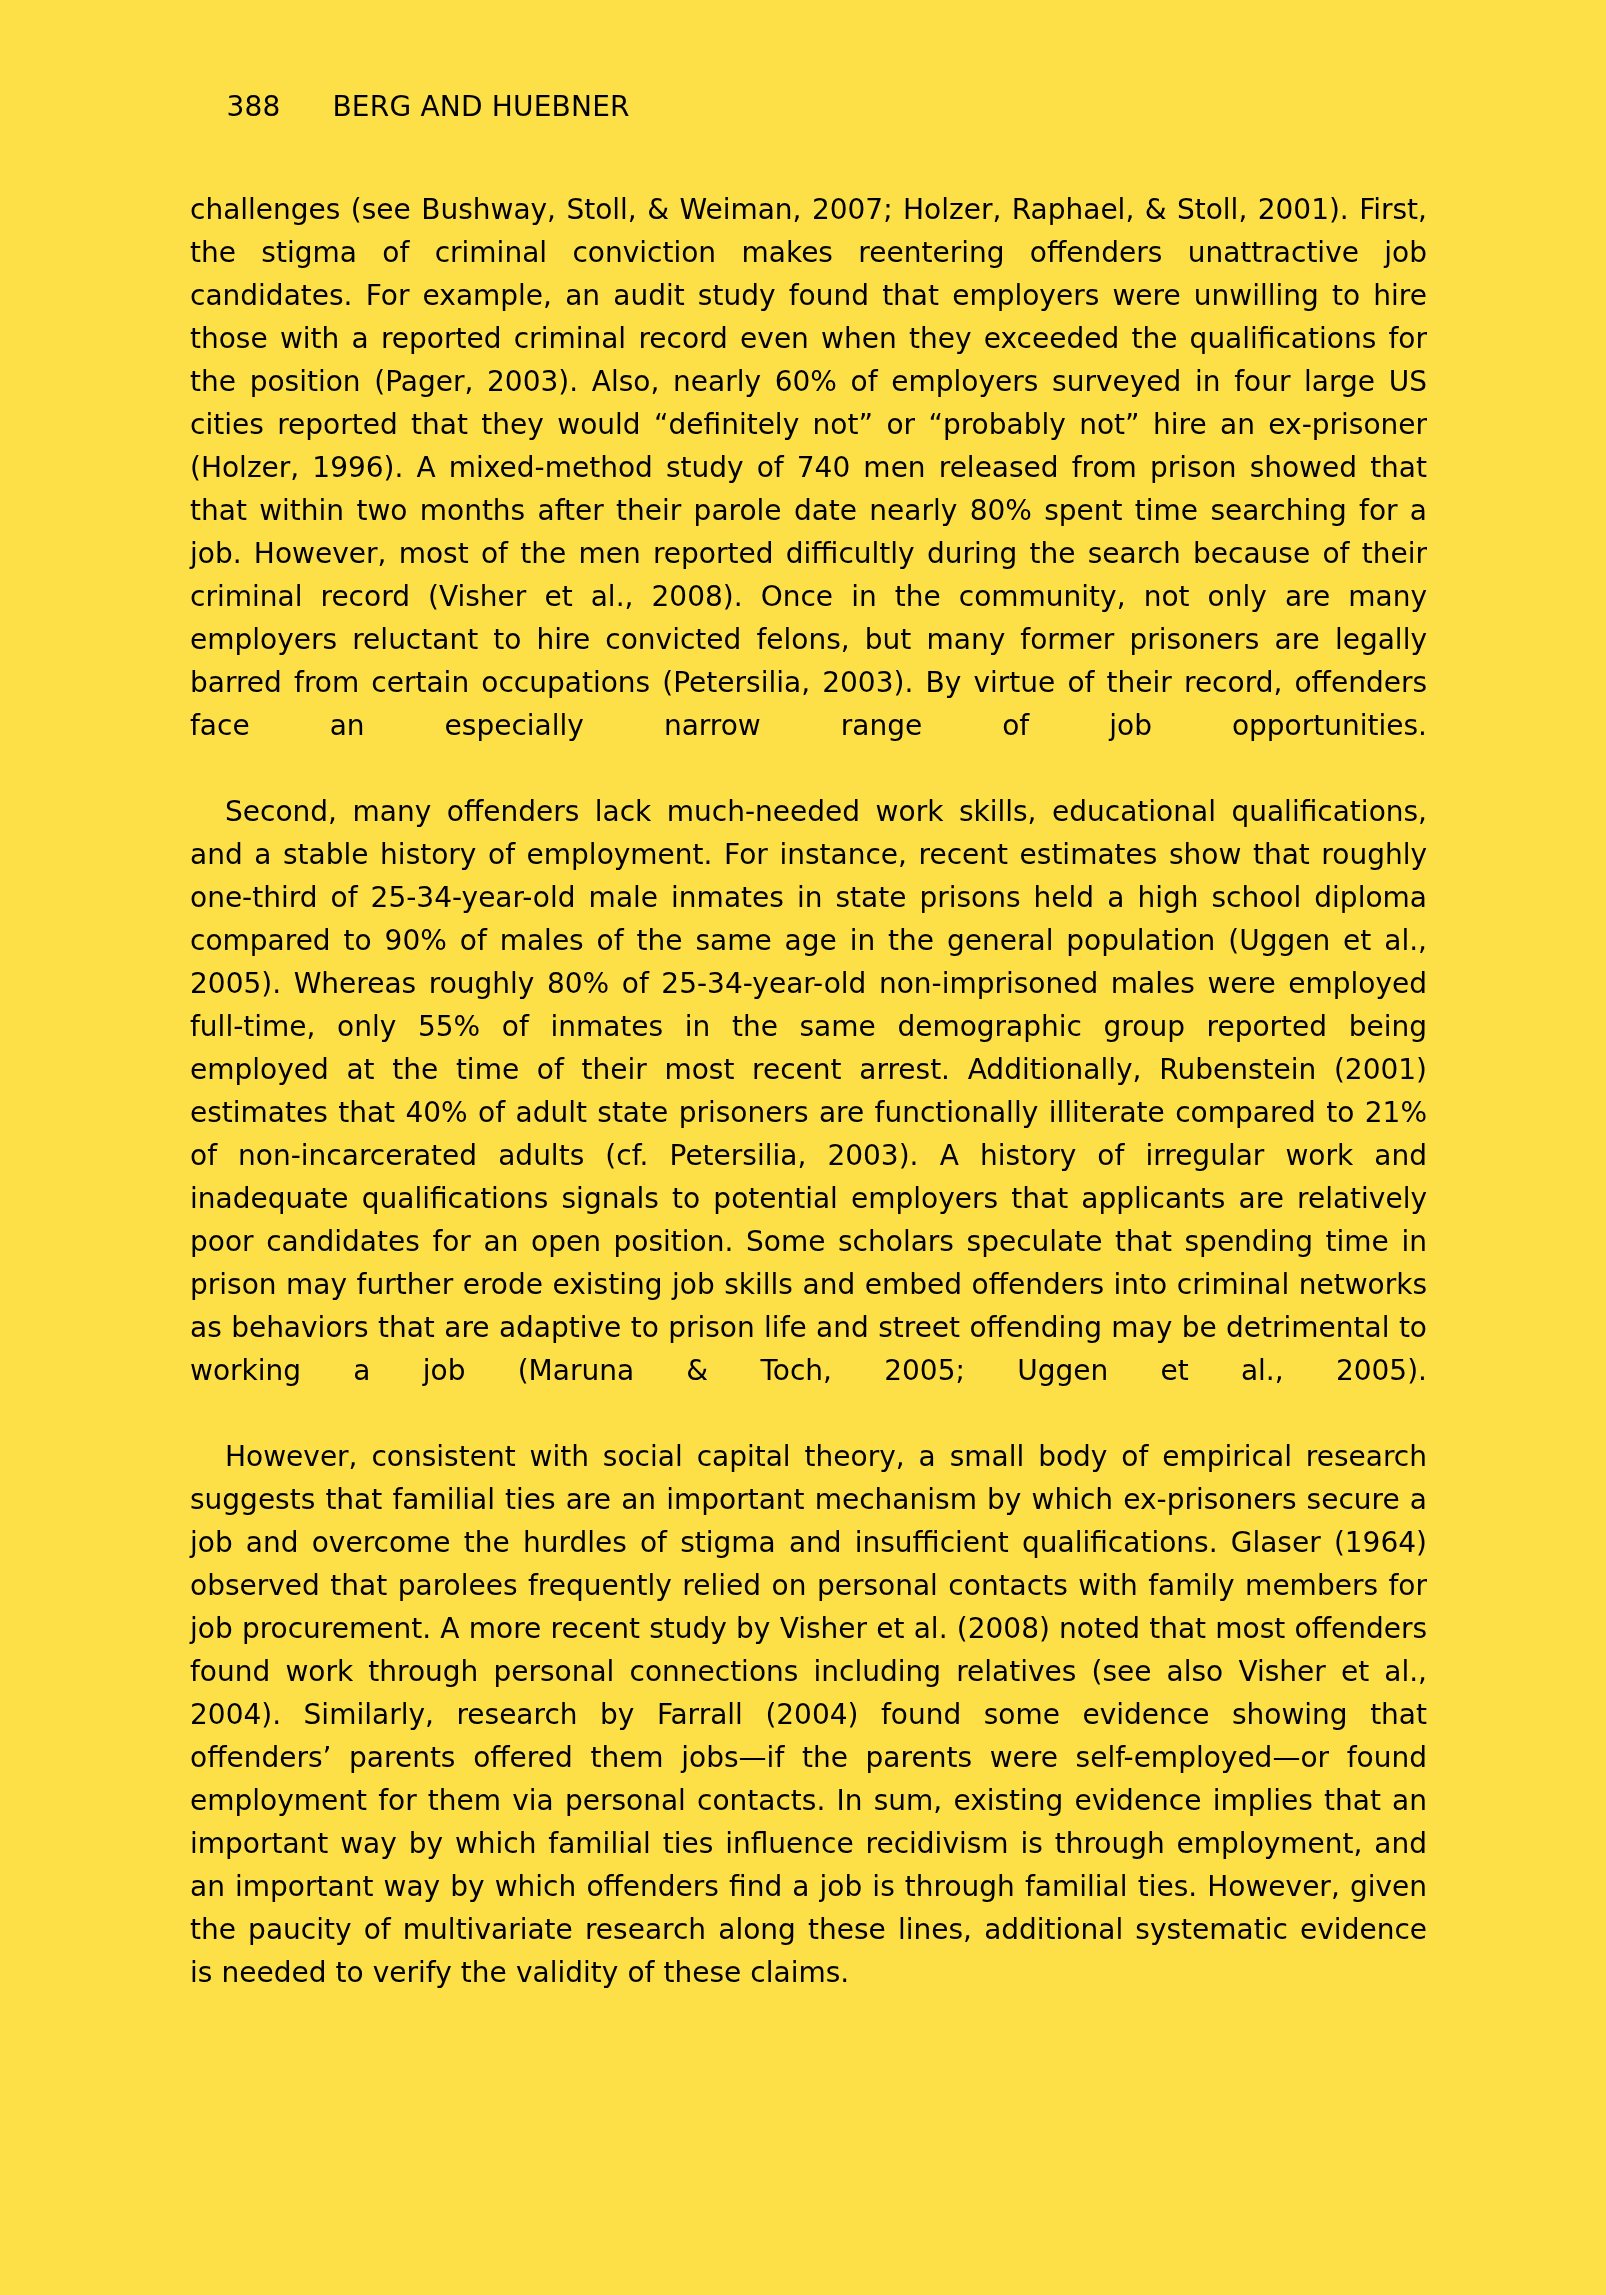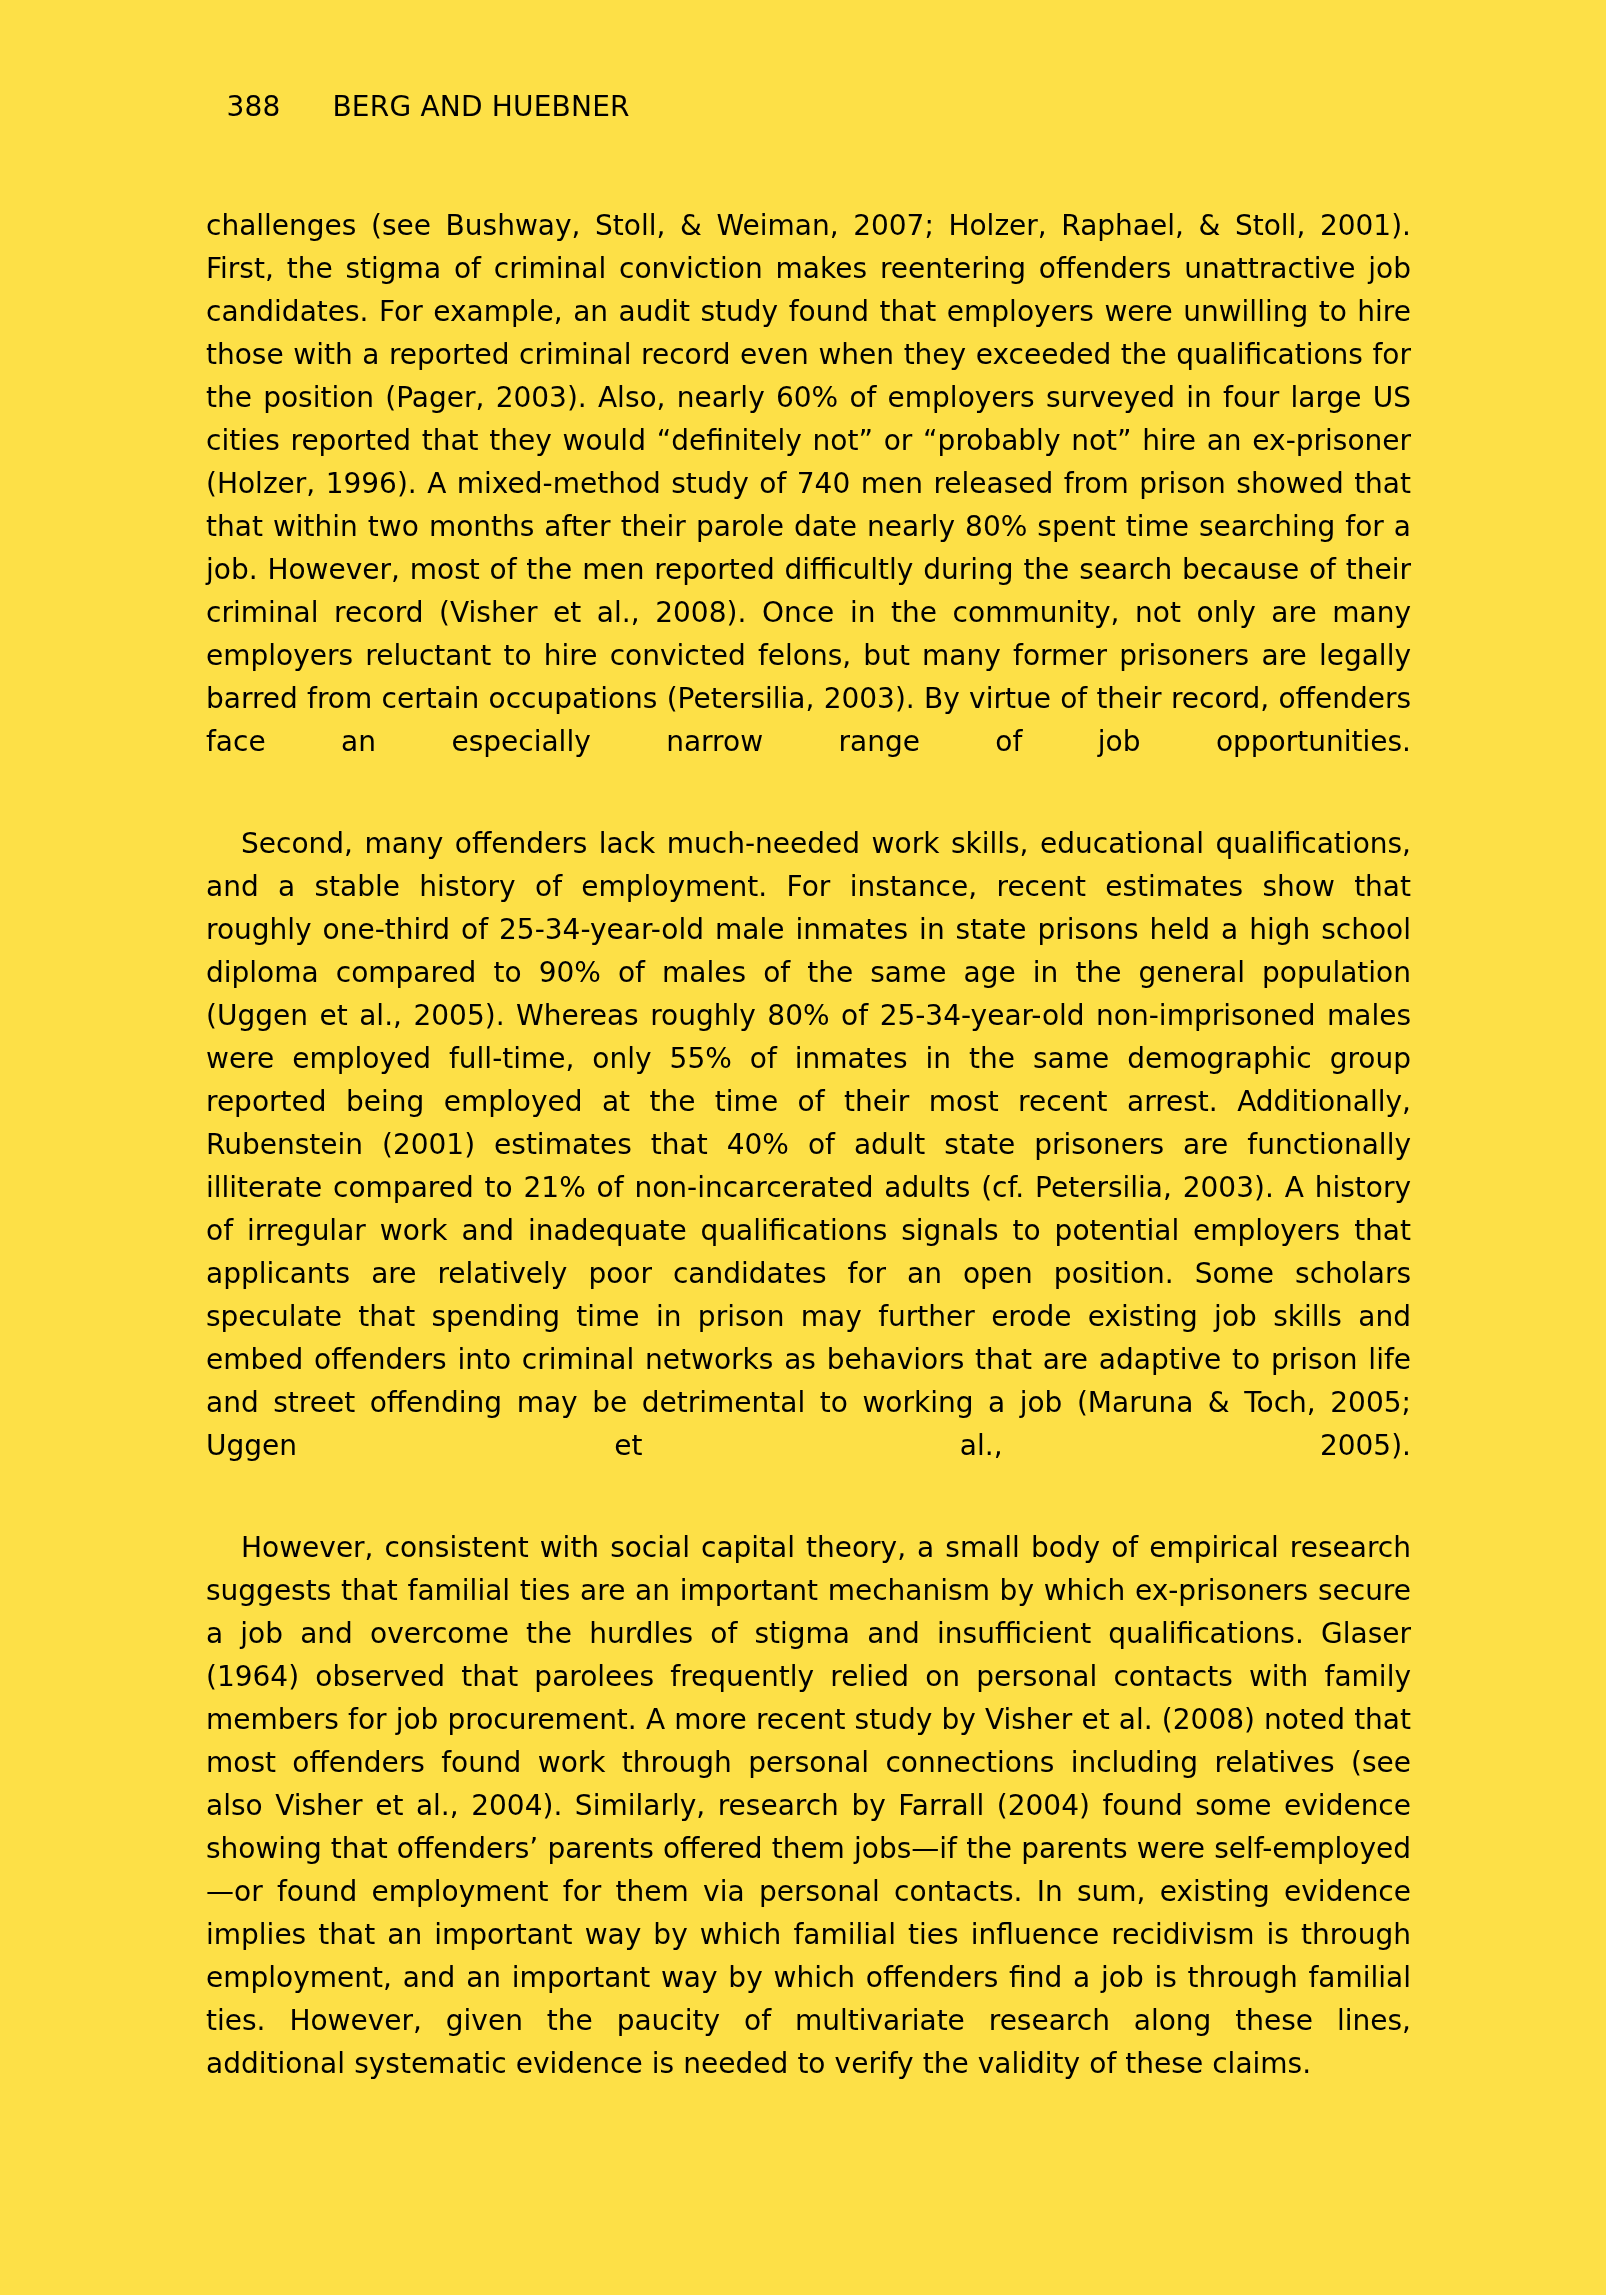--- a/index.html
+++ b/index.html
@@ -41,21 +41,21 @@
 
   
   .body-column {
     position: absolute;
     left: 190px;
     top: 188px;
     width: 1237px;
   }
 
   .para {
-    margin: 16px;
+    margin: 0;
     font-size: 28px;
     line-height: 43px;
     text-align: justify;
     text-justify: inter-word;
     word-spacing: 0.2px;
     hyphens: none;
   }
 
   .para.indented {
     text-indent: 35px;

